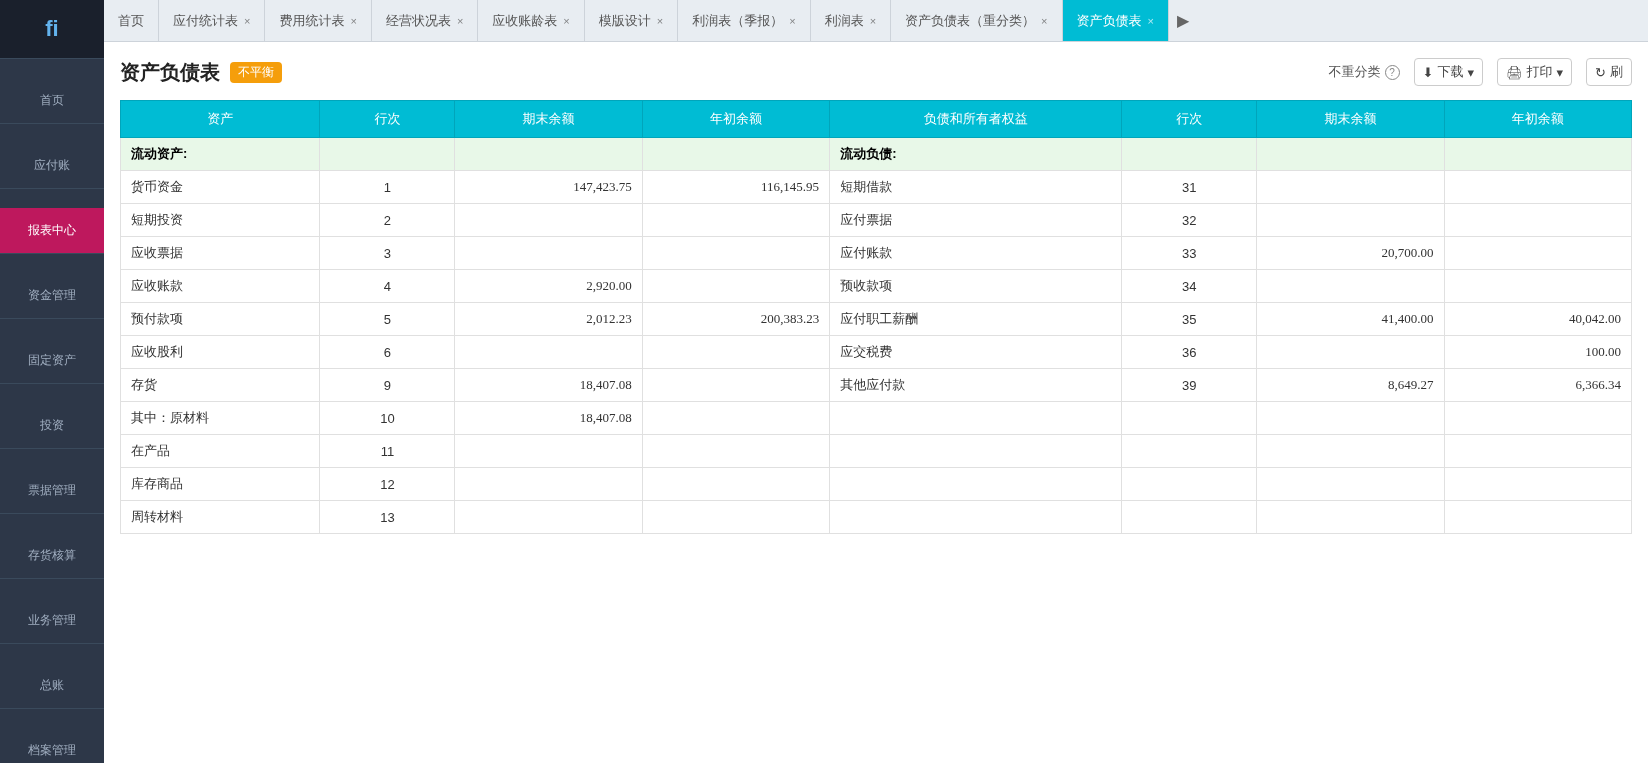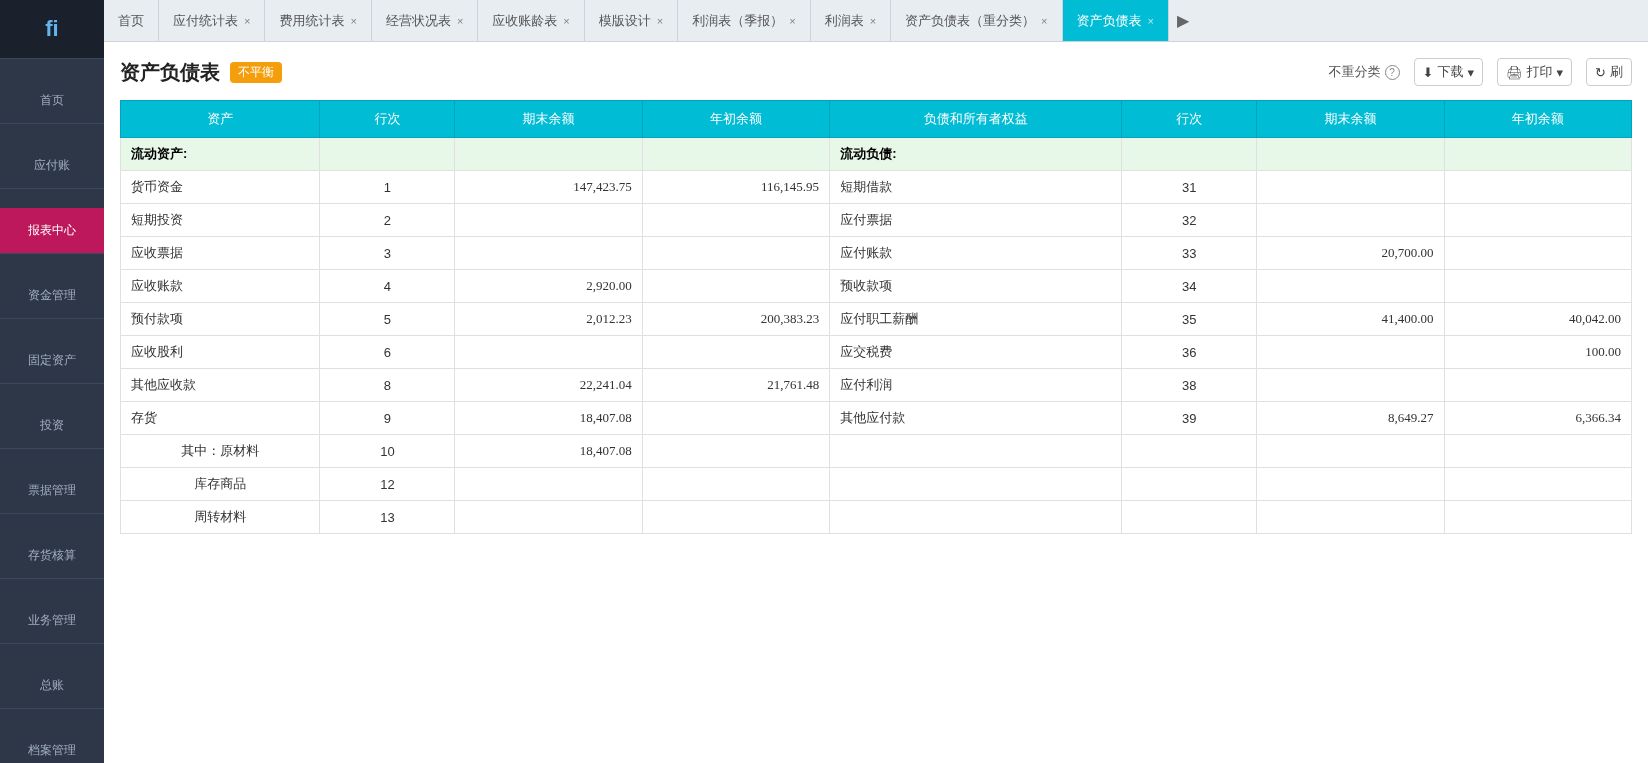--- a/index.html
+++ b/index.html
@@ -171,21 +171,21 @@
       padding: 7px 10px;
       color: #333;
     }
     .balance-table tbody tr.section-header td {
       background: #e8f8e8;
       font-weight: bold;
       color: #000000;
     }
     .td-right { text-align: right; font-family: Liberation Serif, serif; }
     .td-label { text-align: left; padding-left: 20px; }
-    .td-sub-label { text-align: center; padding-left: 40px; }
+    .td-sub-label { text-align: left; padding-left: 40px; }
     .td-row-num { color: #00bcd4; text-align: center; }
 
     
     .content::-webkit-scrollbar { width: 6px; }
     .content::-webkit-scrollbar-thumb { background: #ccc; border-radius: 3px; }
   </style>
 </head>
 <body>
 
 <div class="sidebar">
@@ -357,50 +357,50 @@
     <td class="td-label">应收股利</td>
     <td class="td-row-num">6</td>
     <td class="td-right"></td>
     <td class="td-right"></td>
     <td class="td-label">应交税费</td>
     <td class="td-row-num">36</td>
     <td class="td-right"></td>
     <td class="td-right">100.00</td>
   </tr>
           <tr>
-    <td class="td-label">其他应收款</td>
-    <td class="td-row-num">8</td>
-    <td class="td-right">22,241.04</td>
-    <td class="td-right">21,761.48</td>
-    <td class="td-label">应付利润</td>
-    <td class="td-row-num">38</td>
-    <td class="td-right"></td>
-    <td class="td-right"></td>
-  </tr>
-          <tr>
     <td class="td-label">存货</td>
     <td class="td-row-num">9</td>
     <td class="td-right">18,407.08</td>
     <td class="td-right"></td>
     <td class="td-label">其他应付款</td>
     <td class="td-row-num">39</td>
     <td class="td-right">8,649.27</td>
     <td class="td-right">6,366.34</td>
   </tr>
           <tr>
     <td class="td-sub-label">其中：原材料</td>
     <td class="td-row-num">10</td>
     <td class="td-right">18,407.08</td>
     <td class="td-right"></td>
     <td class="td-label"></td>
     <td class="td-row-num"></td>
     <td class="td-right"></td>
     <td class="td-right"></td>
   </tr>
           <tr>
+    <td class="td-sub-label">在产品</td>
+    <td class="td-row-num">11</td>
+    <td class="td-right"></td>
+    <td class="td-right"></td>
+    <td class="td-label"></td>
+    <td class="td-row-num"></td>
+    <td class="td-right"></td>
+    <td class="td-right"></td>
+  </tr>
+          <tr>
     <td class="td-sub-label">库存商品</td>
     <td class="td-row-num">12</td>
     <td class="td-right"></td>
     <td class="td-right"></td>
     <td class="td-label"></td>
     <td class="td-row-num"></td>
     <td class="td-right"></td>
     <td class="td-right"></td>
   </tr>
           <tr>

